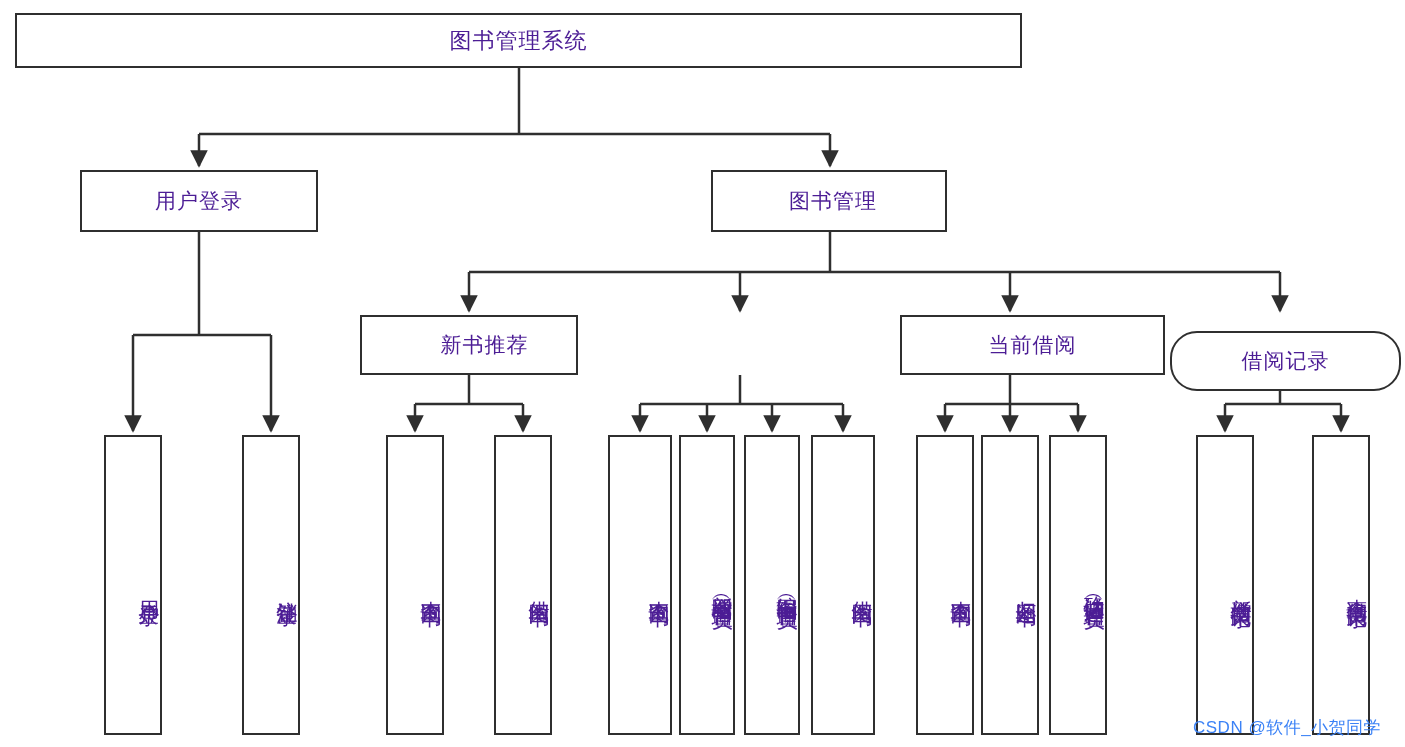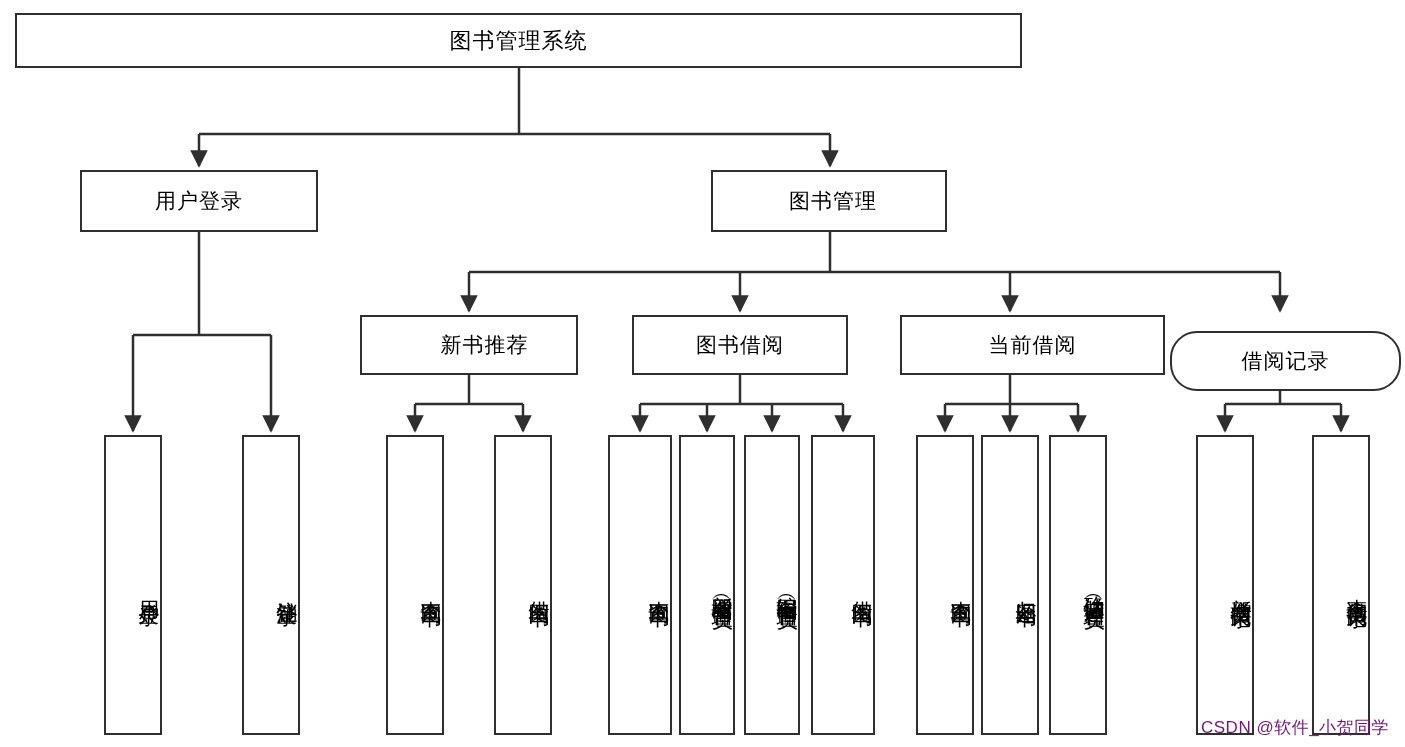--- a/index.html
+++ b/index.html
@@ -26,21 +26,21 @@
     height: 747px;
   }
   .node {
     position: absolute;
     box-sizing: border-box;
     border: 2.5px solid #2f2f2f;
     background: #ffffff;
     display: flex;
     align-items: center;
     justify-content: center;
-    color: #000000;
+    color: #4c1d95;
     z-index: 3;
   }
   .node-h {
     font-size: 21px;
     letter-spacing: 1px;
     white-space: nowrap;
   }
   .node-root {
     font-size: 22px;
     letter-spacing: 1px;
@@ -51,25 +51,24 @@
     font-size: 21px;
     letter-spacing: 2px;
     line-height: 1;
     padding-top: 6px;
     align-items: flex-start;
     justify-content: center;
   }
   .watermark {
     position: absolute;
     font-size: 17px;
-    color: #701a75;
+    color: #3b82f6;
     white-space: nowrap;
     z-index: 6;
     letter-spacing: 0.5px;
-    margin-left: 8px;
   }
 </style>
 </head>
 <body>
 
 <div id="canvas">
 
   <svg class="wires" viewBox="0 0 1405 747" xmlns="http://www.w3.org/2000/svg">
     <defs>
       <marker id="arrow" viewBox="0 0 10 10" refX="9" refY="5" markerWidth="7" markerHeight="7" orient="auto-start-reverse">
@@ -119,21 +118,20 @@
       <path d="M 1341 404 L 1341 431" marker-end="url(#arrow)"></path>
     </g>
   </svg>
 
   <div class="node node-root" style="left:15px; top:13px; width:1007px; height:55px;">图书管理系统</div>
 
   <div class="node node-h" style="left:80px; top:170px; width:238px; height:62px;">用户登录</div>
   <div class="node node-h" style="left:711px; top:170px; width:236px; height:62px;padding-left:8px;">图书管理</div>
 
   <div class="node node-h" style="left:360px; top:315px; width:218px; height:60px;padding-left:31px;">新书推荐</div>
-  <div class="node node-h" style="left:632px; top:315px; width:216px; height:60px;">图书借阅</div>
   <div class="node node-h" style="left:900px; top:315px; width:265px; height:60px;">当前借阅</div>
   <div class="node node-h" style="left:1170px; top:331px; width:231px; height:60px;border-radius:27px;">借阅记录</div>
 
   <div class="node node-v" style="left:104px; top:435px; width:58px; height:300px;">用户登录</div>
   <div class="node node-v" style="left:242px; top:435px; width:58px; height:300px;">注销登录</div>
 
   <div class="node node-v" style="left:386px; top:435px; width:58px; height:300px;">查询图书</div>
   <div class="node node-v" style="left:494px; top:435px; width:58px; height:300px;">借阅图书</div>
 
   <div class="node node-v" style="left:608px; top:435px; width:64px; height:300px;">查询图书</div>

